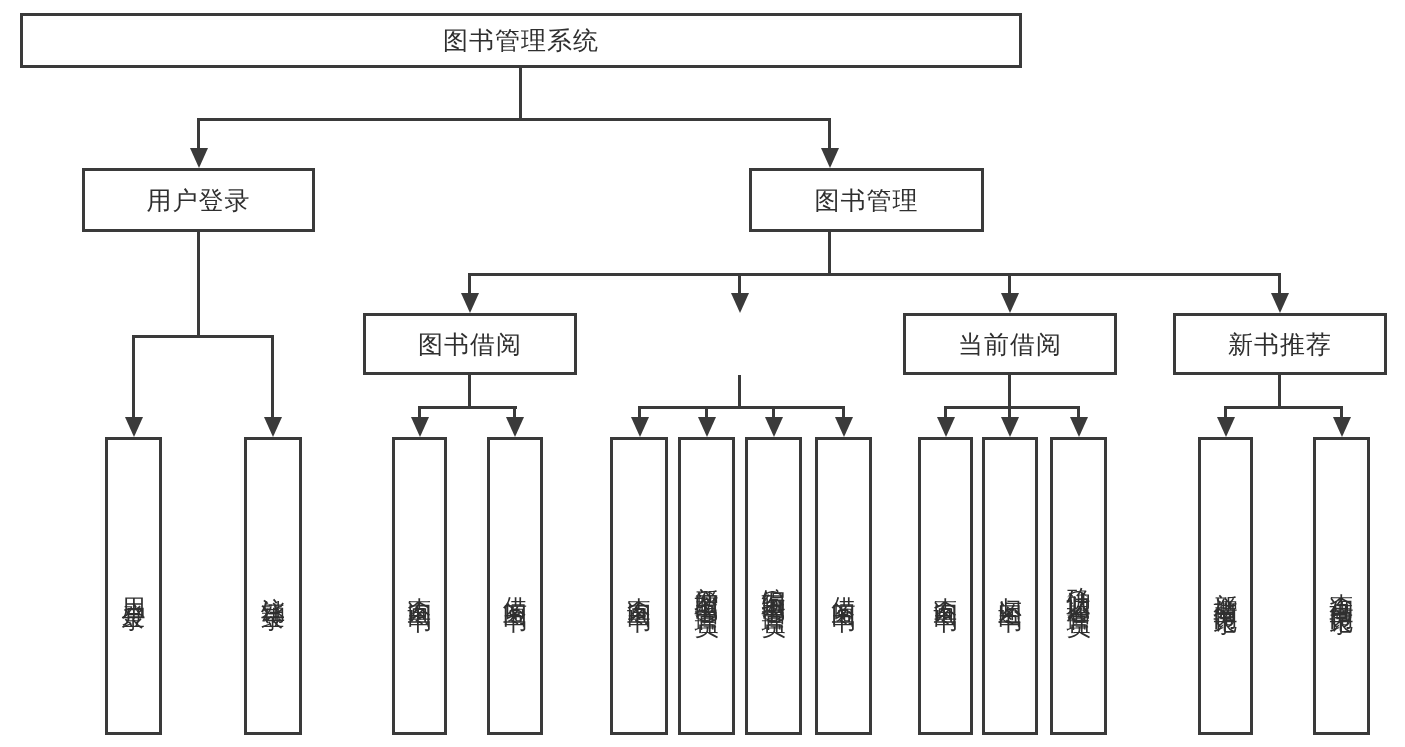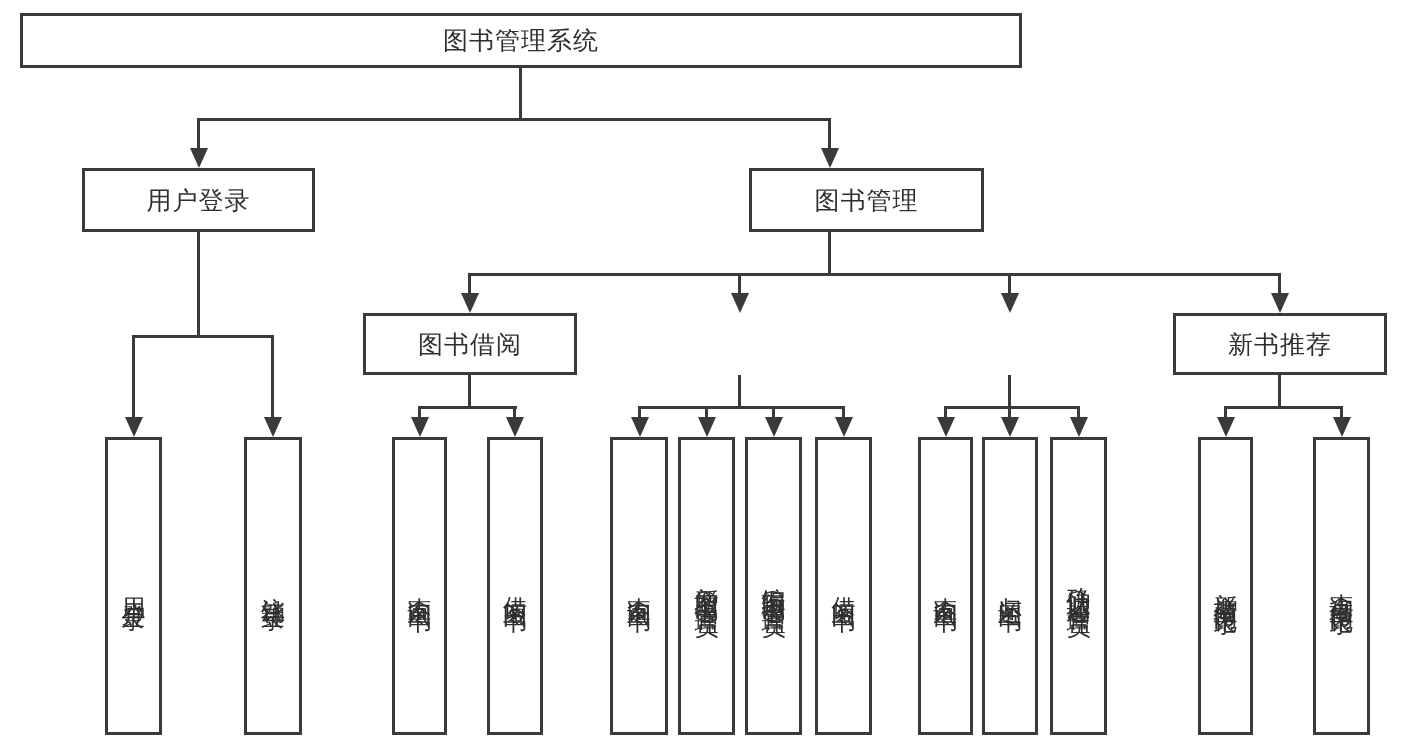--- a/index.html
+++ b/index.html
@@ -43,20 +43,21 @@
 <body>
 
 <div id="canvas">
 
   <div class="node-h" style="left:20px;top:13px;width:1002px;height:55px">图书管理系统</div>
 
   <div class="node-h" style="left:82px;top:168px;width:233px;height:64px">用户登录</div>
   <div class="node-h" style="left:749px;top:168px;width:235px;height:64px">图书管理</div>
 
   <div class="node-h" style="left:363px;top:313px;width:214px;height:62px">图书借阅</div>
+  <div class="node-h" style="left:903px;top:313px;width:214px;height:62px">当前借阅</div>
   <div class="node-h" style="left:1173px;top:313px;width:214px;height:62px">新书推荐</div>
 
   <div class="node-v" style="left:105px;top:437px;width:57px;height:298px">用户登录</div>
   <div class="node-v" style="left:244px;top:437px;width:58px;height:298px">注销登录</div>
 
   <div class="node-v" style="left:392px;top:437px;width:55px;height:298px">查询图书</div>
   <div class="node-v" style="left:487px;top:437px;width:56px;height:298px">借阅图书</div>
 
   <div class="node-v" style="left:610px;top:437px;width:58px;height:298px">查询图书</div>
   <div class="node-v" style="left:678px;top:437px;width:57px;height:298px">新增图书（管理员）</div>

